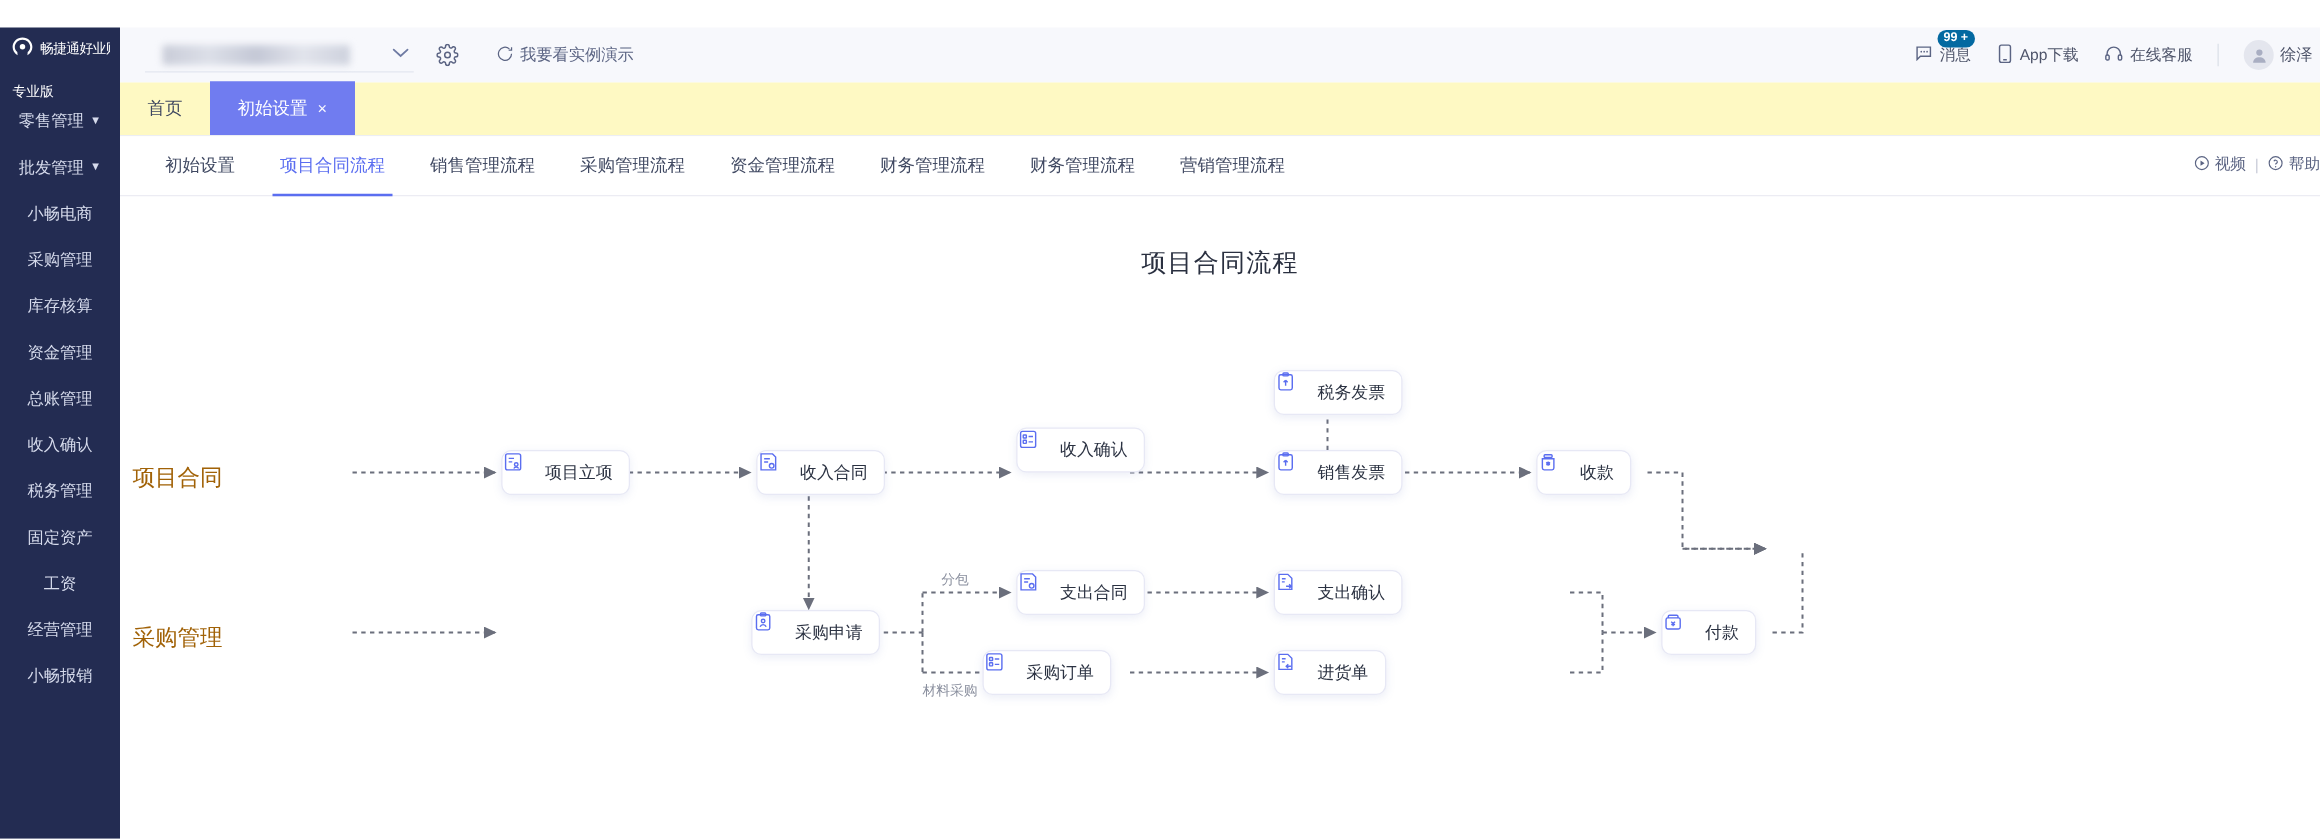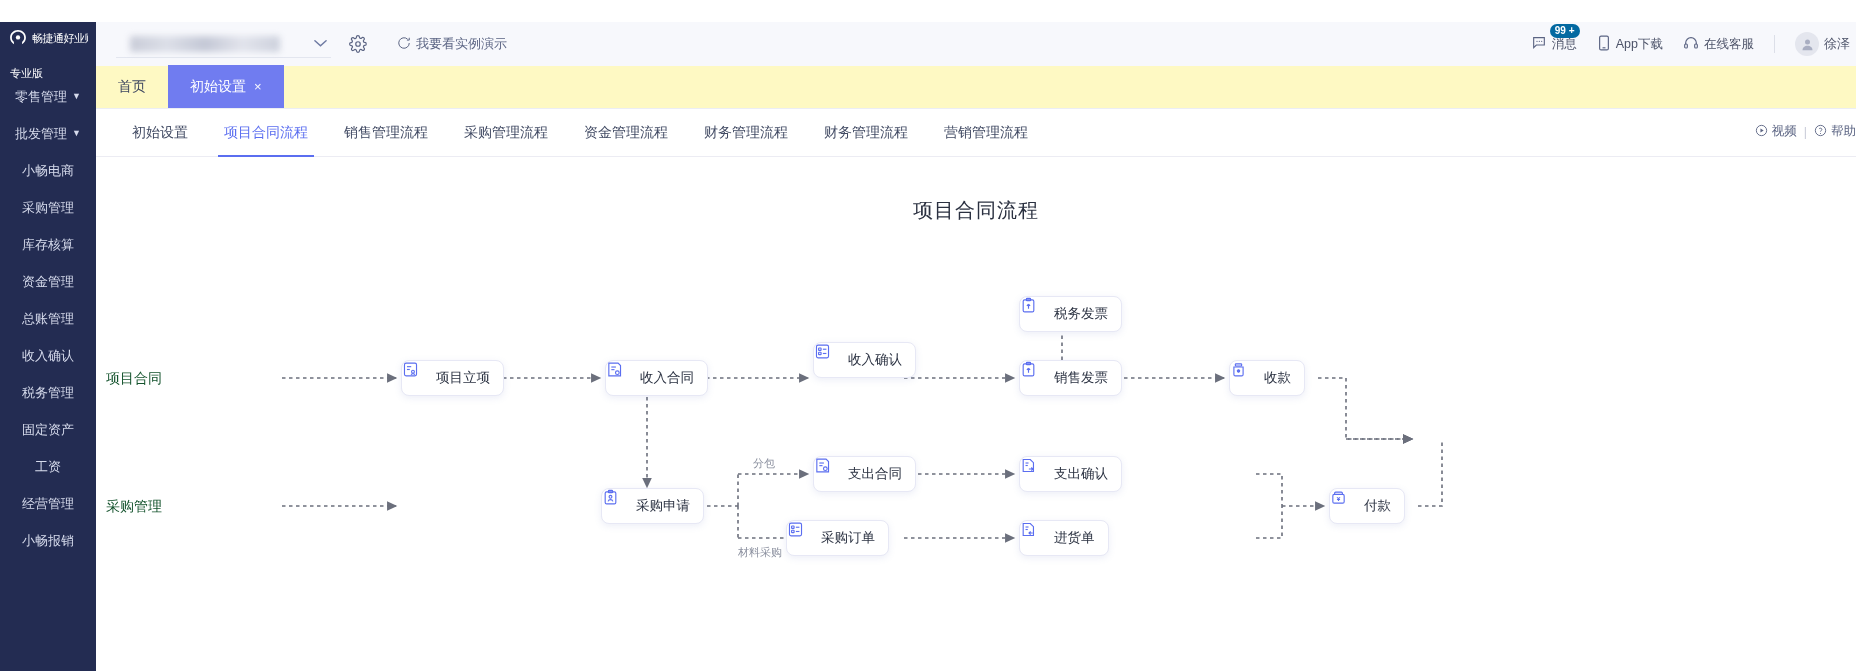--- a/index.html
+++ b/index.html
@@ -135,21 +135,21 @@
   .node {
     position: absolute; height: 36px;
     background: #ffffff; border: 1px solid #e7e8f5; border-radius: 8px;
     box-shadow: 0 2px 7px rgba(110,120,190,0.13);
     display: flex; align-items: center; gap: 7px;
     padding: 0 13px 0 10px; cursor: pointer; white-space: nowrap;
     font-size: 13.5px; color: #2b3242;
   }
   .node .ic { width: 17px; height: 17px; flex: 0 0 17px; display:block; }
   .row-label {
-    position: absolute; font-size: 14px; color: #14532d; white-space: nowrap;
+    position: absolute; font-size: 18px; color: #a16207; white-space: nowrap;
   }
   .edge-label {
     position: absolute; font-size: 11px; color: #8a8f9e; white-space: nowrap;
   }
 </style>
 </head>
 <body>
 
 <div id="app">
 

